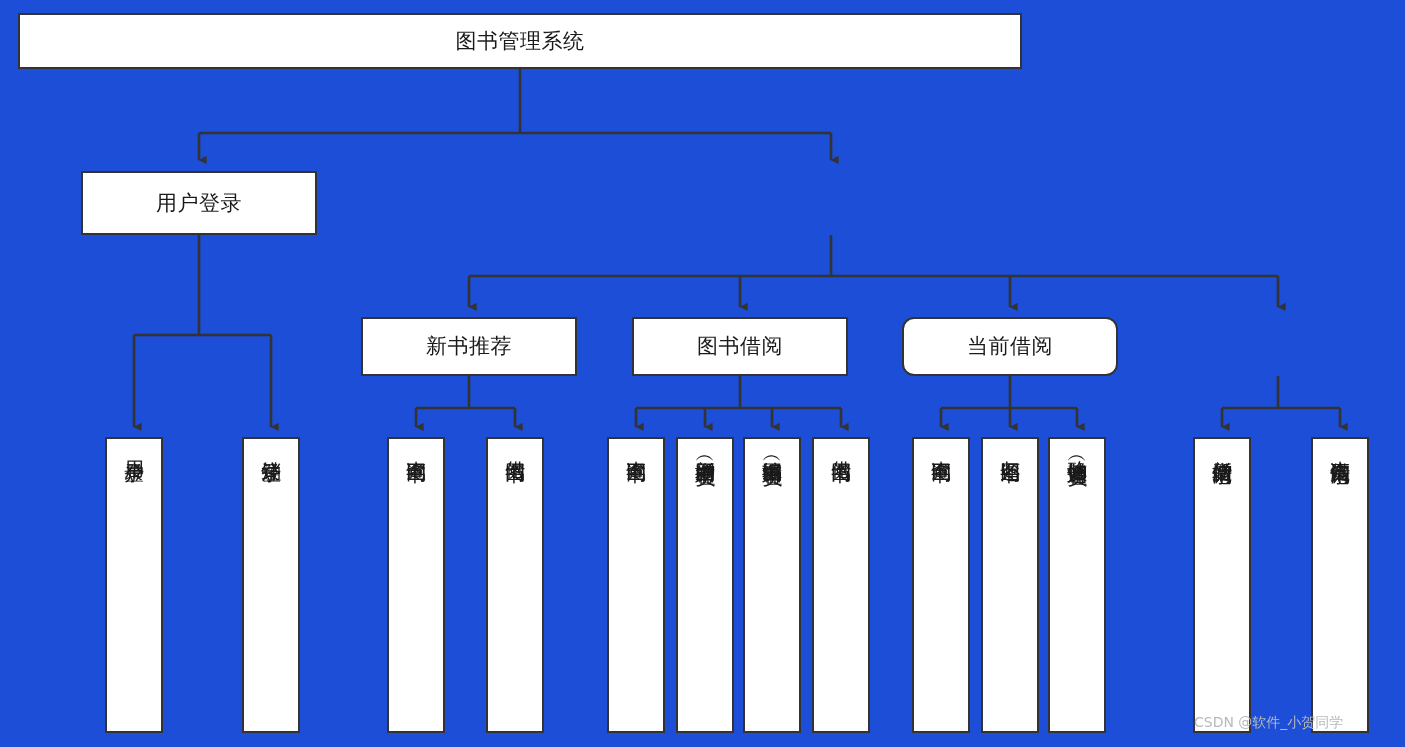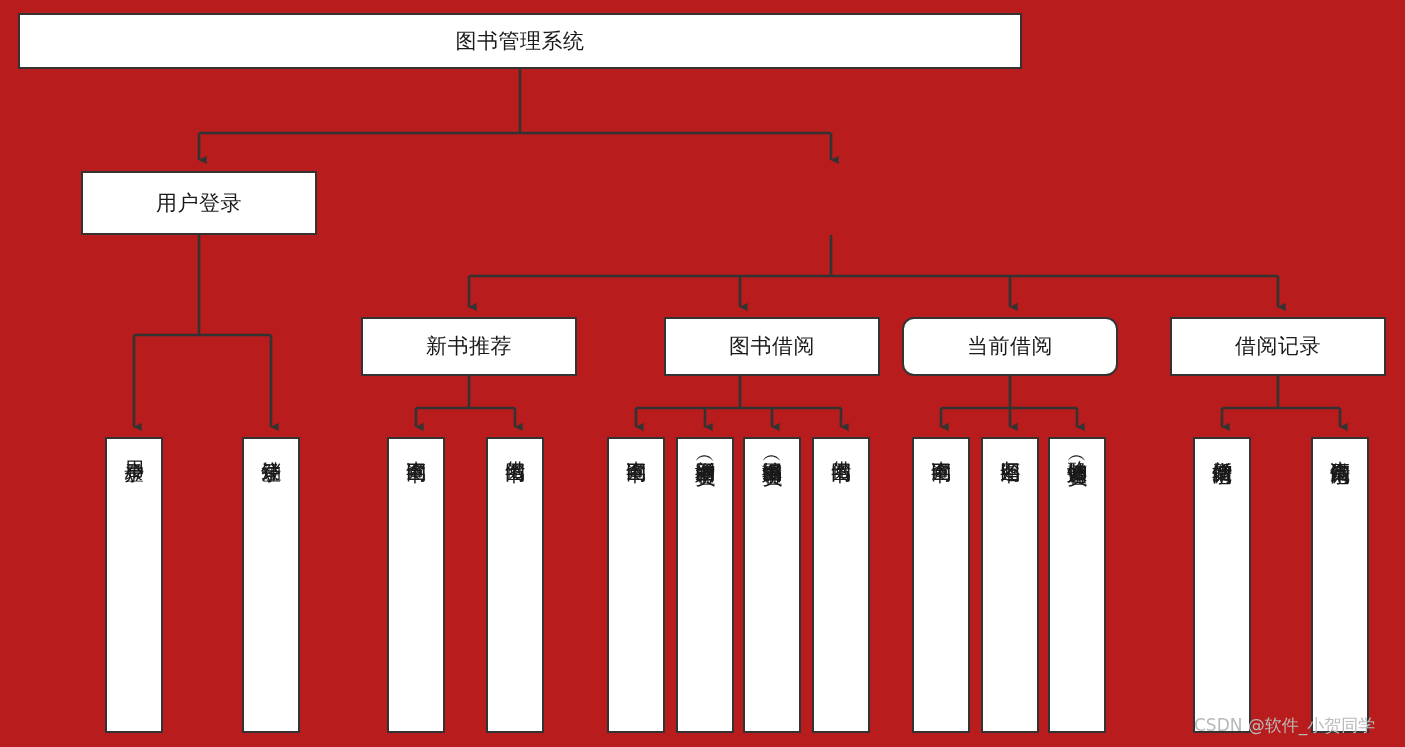--- a/index.html
+++ b/index.html
@@ -8,21 +8,21 @@
     padding: 0;
     background: #ffffff;
   }
   body {
     font-family: "DejaVu Sans", "Liberation Sans", sans-serif;
   }
   #diagram-root {
     position: relative;
     width: 1405px;
     height: 747px;
-    background: #b91c1c;
+    background: #1d4ed8;
     overflow: hidden;
   }
   #edge-layer {
     position: absolute;
     left: 0;
     top: 0;
     width: 1405px;
     height: 747px;
   }
   .node {
@@ -57,21 +57,21 @@
     text-orientation: upright;
     font-size: 20px;
     line-height: 1.18;
     letter-spacing: 1px;
     white-space: nowrap;
   }
   #watermark {
     position: absolute;
     left: 1194px;
     top: 714px;
-    font-size: 17px;
+    font-size: 14px;
     color: #b9b9b9;
     white-space: nowrap;
     font-family: "DejaVu Sans", "Liberation Sans", sans-serif;
   }
 </style>
 </head>
 <body>
 
 <div id="diagram-root">
 
@@ -129,28 +129,25 @@
     <span class="node-label">图书管理系统</span>
   </div>
 
   <div class="node horizontal" style="left:81px; top:171px; width:236px; height:64px;">
     <span class="node-label">用户登录</span>
   </div>
 
   <div class="node horizontal" style="left:361px; top:317px; width:216px; height:59px;font-family:Liberation Serif, serif;">
     <span class="node-label">新书推荐</span>
   </div>
-  <div class="node horizontal" style="left:664px; top:317px; width:216px; height:59px;">
+  <div class="node horizontal" style="left:632px; top:317px; width:216px; height:59px;">
     <span class="node-label">图书借阅</span>
   </div>
   <div class="node horizontal" style="left:902px; top:317px; width:216px; height:59px;border-radius:12px;">
     <span class="node-label">当前借阅</span>
-  </div>
-  <div class="node horizontal" style="left:1170px; top:317px; width:216px; height:59px;">
-    <span class="node-label">借阅记录</span>
   </div>
 
   <div class="node vertical" style="left:105px; top:437px; width:58px; height:296px;">
     <span class="node-label">用户登录</span>
   </div>
   <div class="node vertical" style="left:242px; top:437px; width:58px; height:296px;">
     <span class="node-label">注销登录</span>
   </div>
 
   <div class="node vertical" style="left:387px; top:437px; width:58px; height:296px;">

